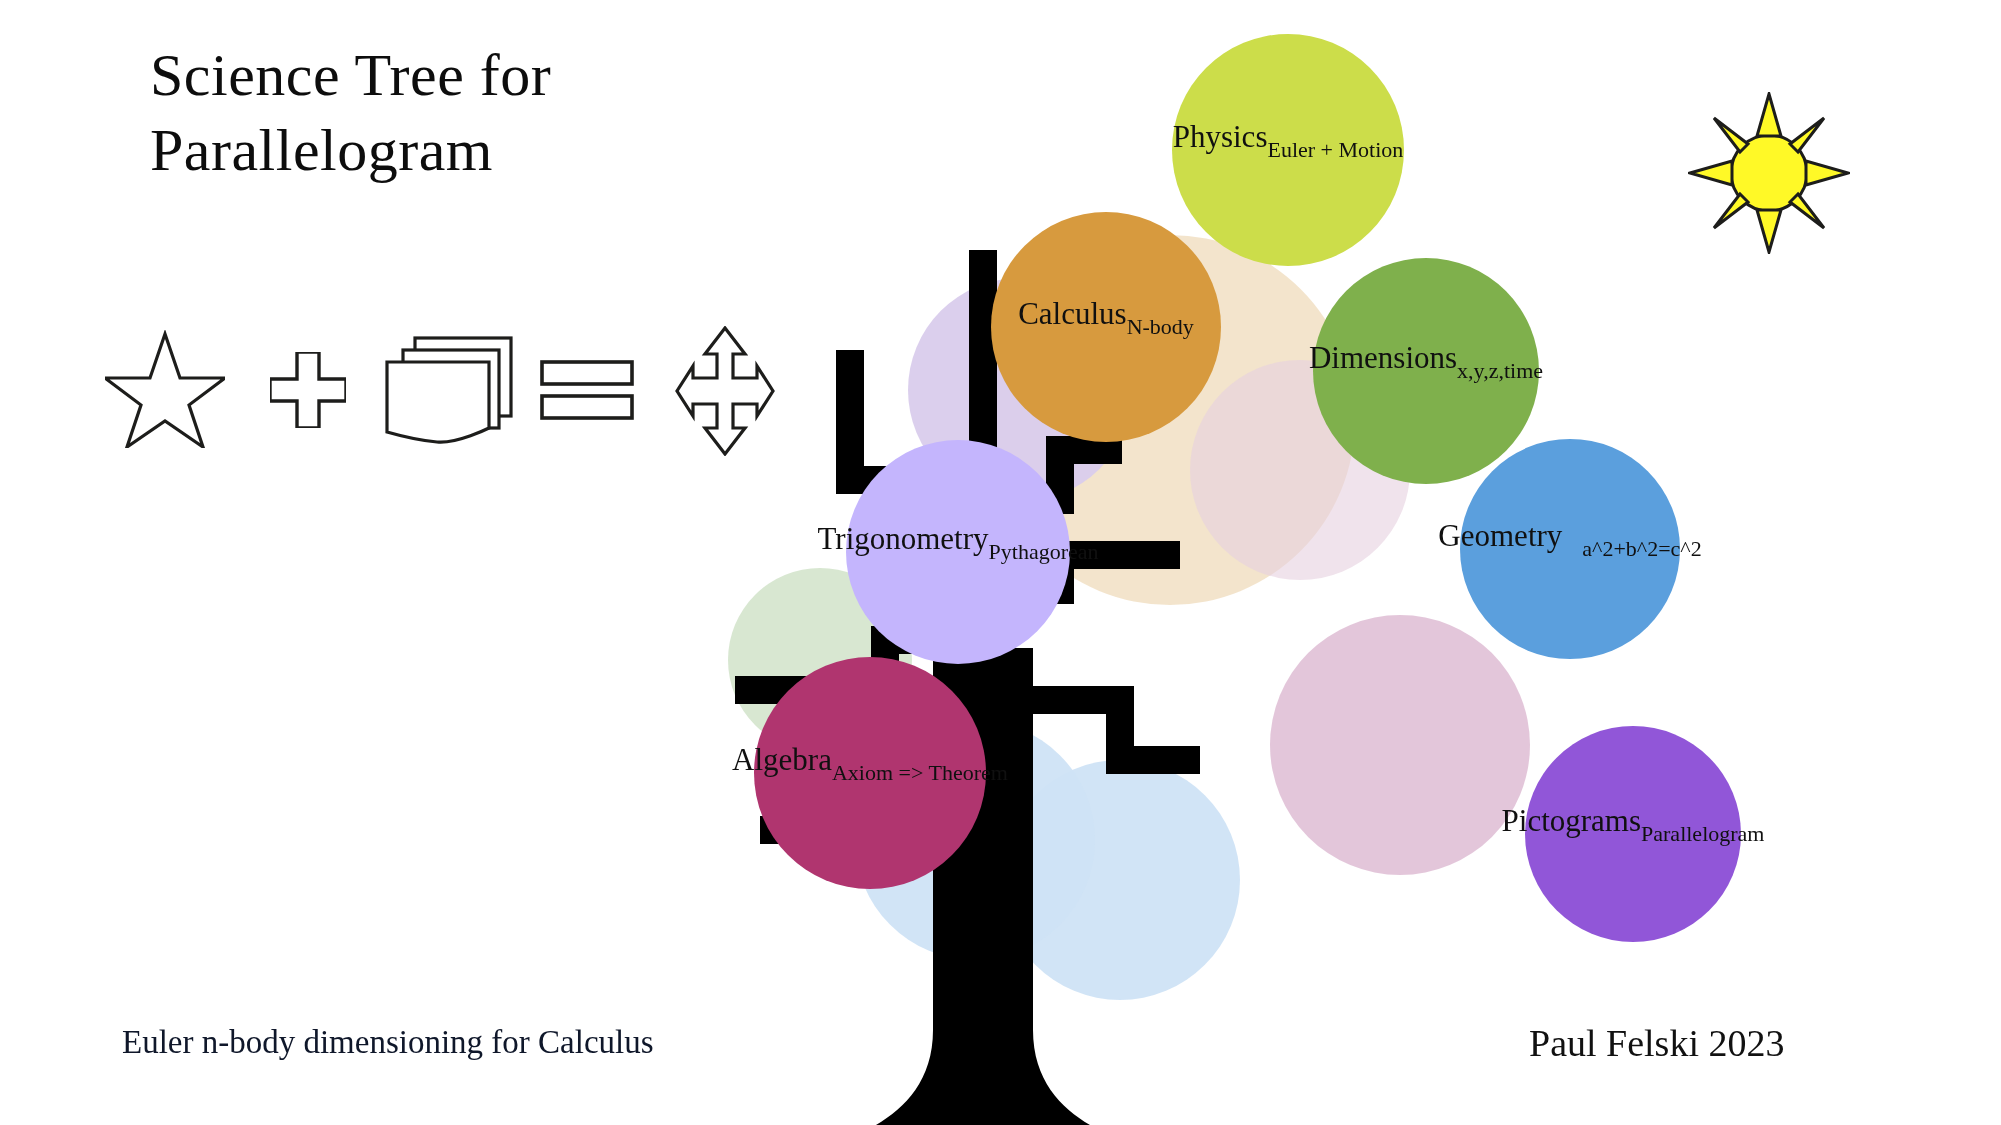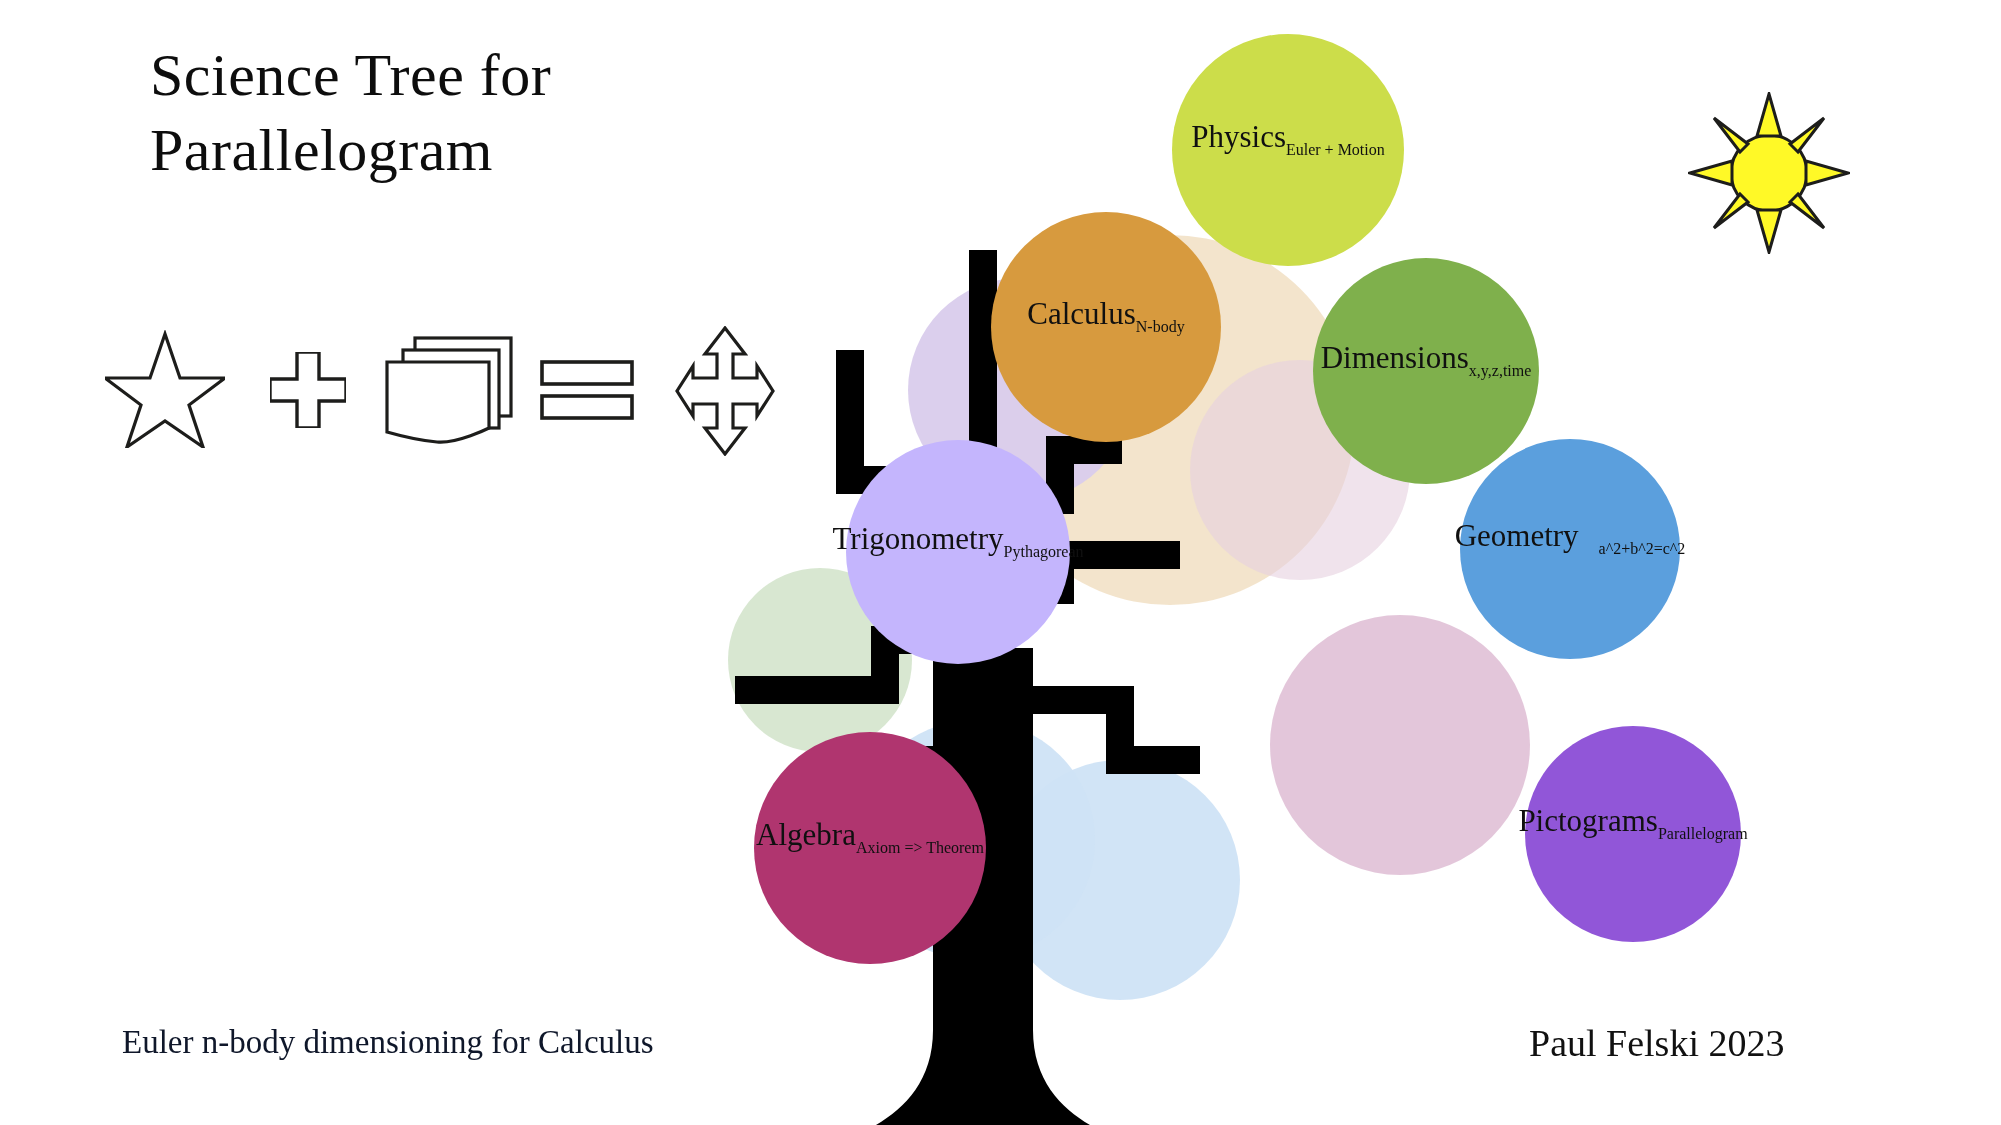--- a/index.html
+++ b/index.html
@@ -70,21 +70,21 @@
     color: #101010;
     box-sizing: border-box;
   }
   .bubble .b-title {
     font-size: 31px;
     line-height: 1.1;
     margin-bottom: 26px;
     white-space: nowrap;
   }
   .bubble .b-sub {
-    font-size: 16px;
+    font-size: 22px;
     line-height: 1.1;
     white-space: nowrap;
   }
 
   
   #footer-left {
     position: absolute;
     left: 122px;
     top: 1024px;
     font-size: 33px;
@@ -217,21 +217,21 @@
   <div class="bubble" style="left:1460px; top:439px; width:220px; height:220px; background:#5B9FDD;gap:20px;">
     <span class="b-title">Geometry</span>
     <span class="b-sub">a^2+b^2=c^2</span>
   </div>
 
   <div class="bubble" style="left:846px; top:440px; width:224px; height:224px; background:#c4b5fd;">
     <span class="b-title">Trigonometry</span>
     <span class="b-sub">Pythagorean</span>
   </div>
 
-  <div class="bubble" style="left:754px; top:732px; width:232px; height:232px; background:#B0356F;">
+  <div class="bubble" style="left:754px; top:657px; width:232px; height:232px; background:#B0356F;">
     <span class="b-title">Algebra</span>
     <span class="b-sub">Axiom =&gt; Theorem</span>
   </div>
 
   <div class="bubble" style="left:1525px; top:726px; width:216px; height:216px; background:#9156D8;">
     <span class="b-title">Pictograms</span>
     <span class="b-sub">Parallelogram</span>
   </div>
 
   <div id="footer-left">Euler n-body dimensioning for Calculus</div>

